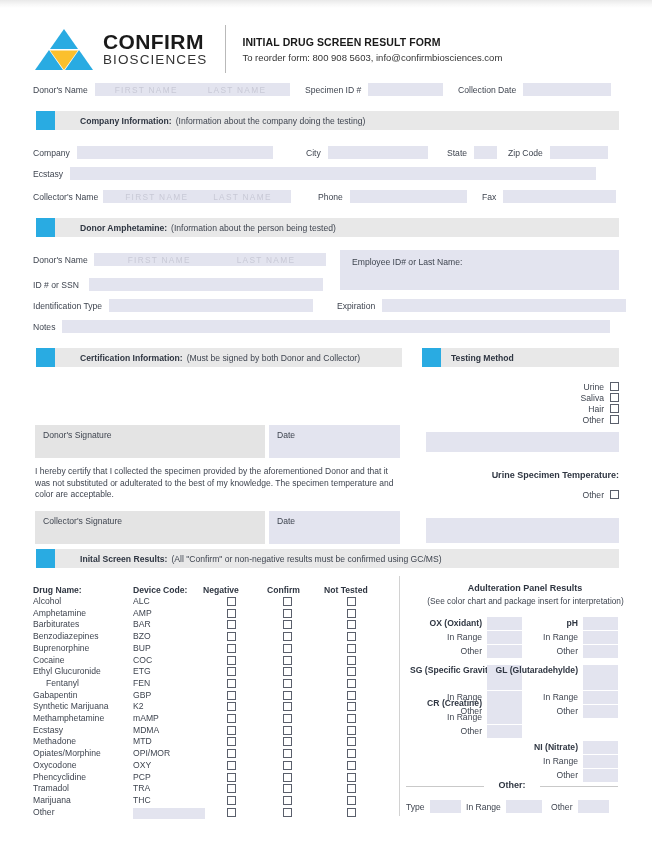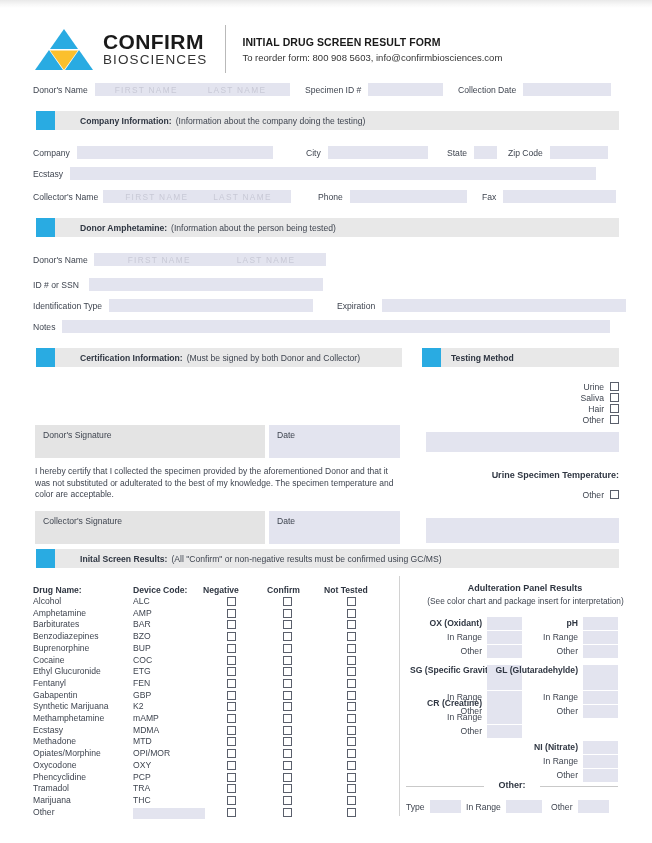--- a/index.html
+++ b/index.html
@@ -171,20 +171,23 @@
     <span class="box" style="width:232px; margin-left:6px; position:relative;">
       <span class="ph" style="position:absolute; left:34px; top:2px;">FIRST NAME</span>
       <span class="ph" style="position:absolute; left:143px; top:2px;">LAST NAME</span>
     </span>
   </div>
   <div class="row" style="top:278px; left:33px;">
     <span class="lbl">ID # or SSN</span>
     <span class="box" style="width:234px; margin-left:10px;"></span>
   </div>
 
+  <div class="box" style="position:absolute; top:250px; left:340px; width:279px; height:40px;">
+    <span class="lbl" style="position:absolute; top:7px; left:12px;">Employee ID# or Last Name:</span>
+  </div>
 
   <div class="row" style="top:299px; left:33px;">
     <span class="lbl">Identification Type</span>
     <span class="box" style="width:204px; margin-left:7px;"></span>
   </div>
   <div class="row" style="top:299px; left:337px;">
     <span class="lbl">Expiration</span>
     <span class="box" style="width:244px; margin-left:7px;"></span>
   </div>
   <div class="row" style="top:320px; left:33px;">
@@ -303,21 +306,21 @@
       <div class="drug-name" style="top: 58.5px;">Cocaine</div>
       <div class="drug-code" style="top: 58.5px;">COC</div>
       <span class="cb" style="position: absolute; left: 227px; top: 59.5px;"></span>
       <span class="cb" style="position: absolute; left: 283px; top: 59.5px;"></span>
       <span class="cb" style="position: absolute; left: 347px; top: 59.5px;"></span>
       <div class="drug-name" style="top: 70.2px;">Ethyl Glucuronide</div>
       <div class="drug-code" style="top: 70.2px;">ETG</div>
       <span class="cb" style="position: absolute; left: 227px; top: 71.2px;"></span>
       <span class="cb" style="position: absolute; left: 283px; top: 71.2px;"></span>
       <span class="cb" style="position: absolute; left: 347px; top: 71.2px;"></span>
-      <div class="drug-name" style="top: 81.9px;">Fentanyl</div>
+      <div class="drug-name" style="top: 81.9px; margin-left: 13px;">Fentanyl</div>
       <div class="drug-code" style="top: 81.9px;">FEN</div>
       <span class="cb" style="position: absolute; left: 227px; top: 82.9px;"></span>
       <span class="cb" style="position: absolute; left: 283px; top: 82.9px;"></span>
       <span class="cb" style="position: absolute; left: 347px; top: 82.9px;"></span>
       <div class="drug-name" style="top: 93.6px;">Gabapentin</div>
       <div class="drug-code" style="top: 93.6px;">GBP</div>
       <span class="cb" style="position: absolute; left: 227px; top: 94.6px;"></span>
       <span class="cb" style="position: absolute; left: 283px; top: 94.6px;"></span>
       <span class="cb" style="position: absolute; left: 347px; top: 94.6px;"></span>
       <div class="drug-name" style="top: 105.3px;">Synthetic Marijuana</div>

